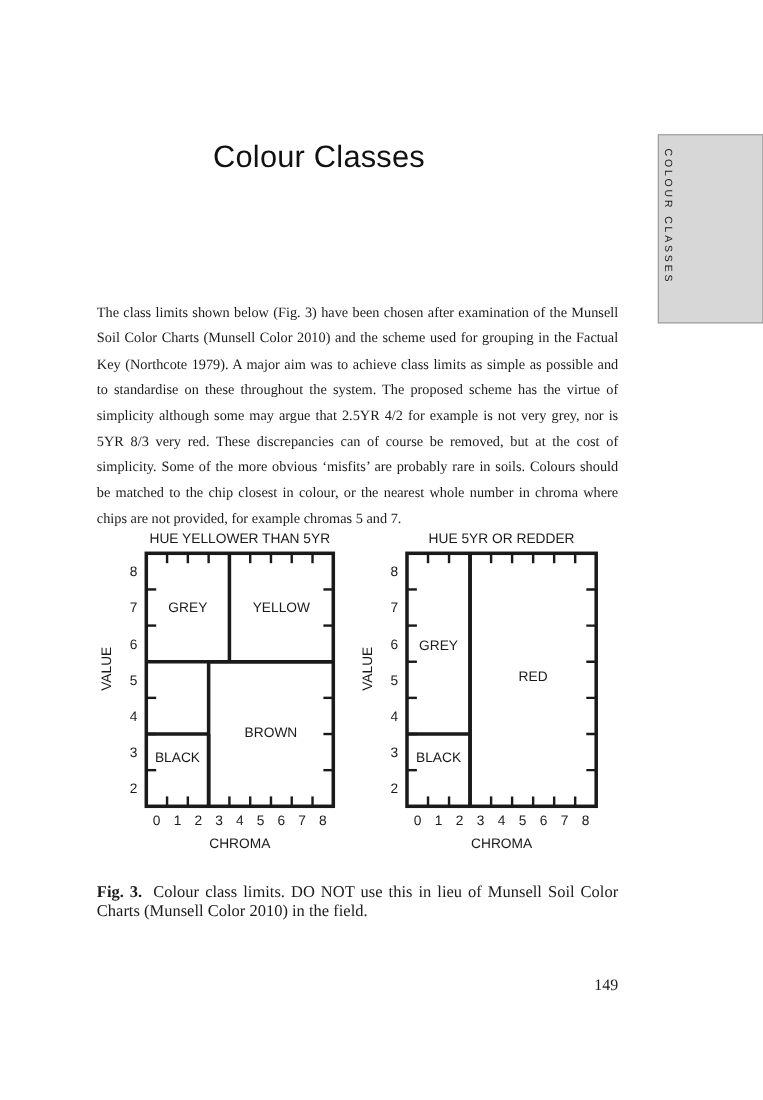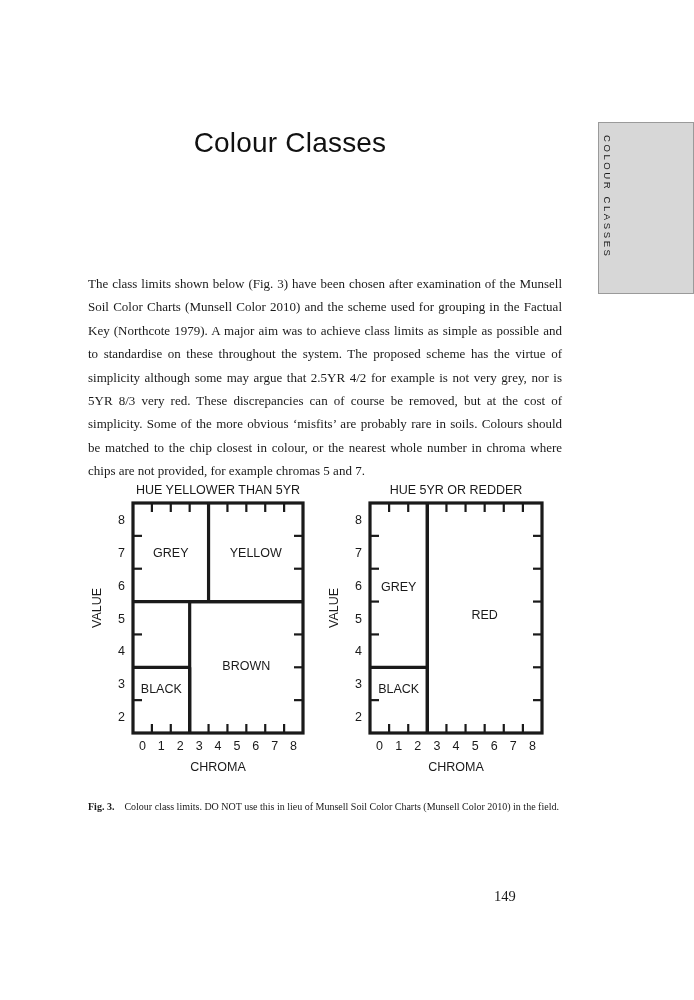--- a/index.html
+++ b/index.html
@@ -78,40 +78,40 @@
     pointer-events: none;
   }
   .figure svg { display: block; }
 
   
   .fig-caption {
     position: absolute;
     left: 88px;
     top: 788px;
     width: 474px;
-    font-size: 10px;
+    font-size: 15px;
     line-height: 17.5px;
     text-align: justify;
     color: #1a1a1a;
   }
   .fig-caption .fig-num {
     font-weight: bold;
   }
   .fig-caption .fig-gap {
     display: inline-block;
     width: 10px;
   }
 
   
   .page-number {
     position: absolute;
     left: 494px;
     top: 888px;
     width: 68px;
-    text-align: left;
+    text-align: right;
     font-size: 14.5px;
     color: #1a1a1a;
   }
 </style>
 </head>
 <body>
 
 <div class="side-tab">
   <div class="side-tab-label">COLOUR CLASSES</div>
 </div>

